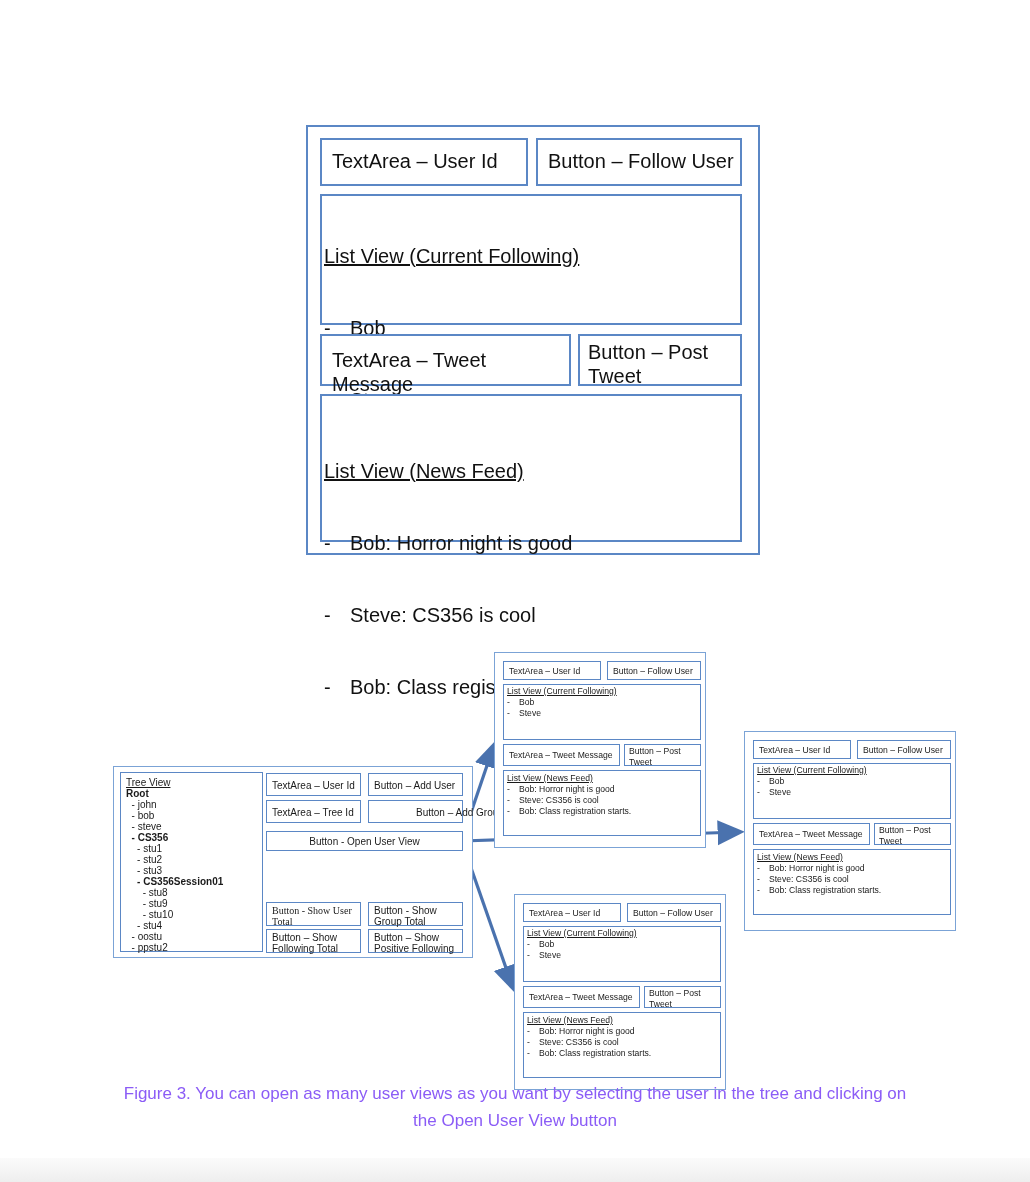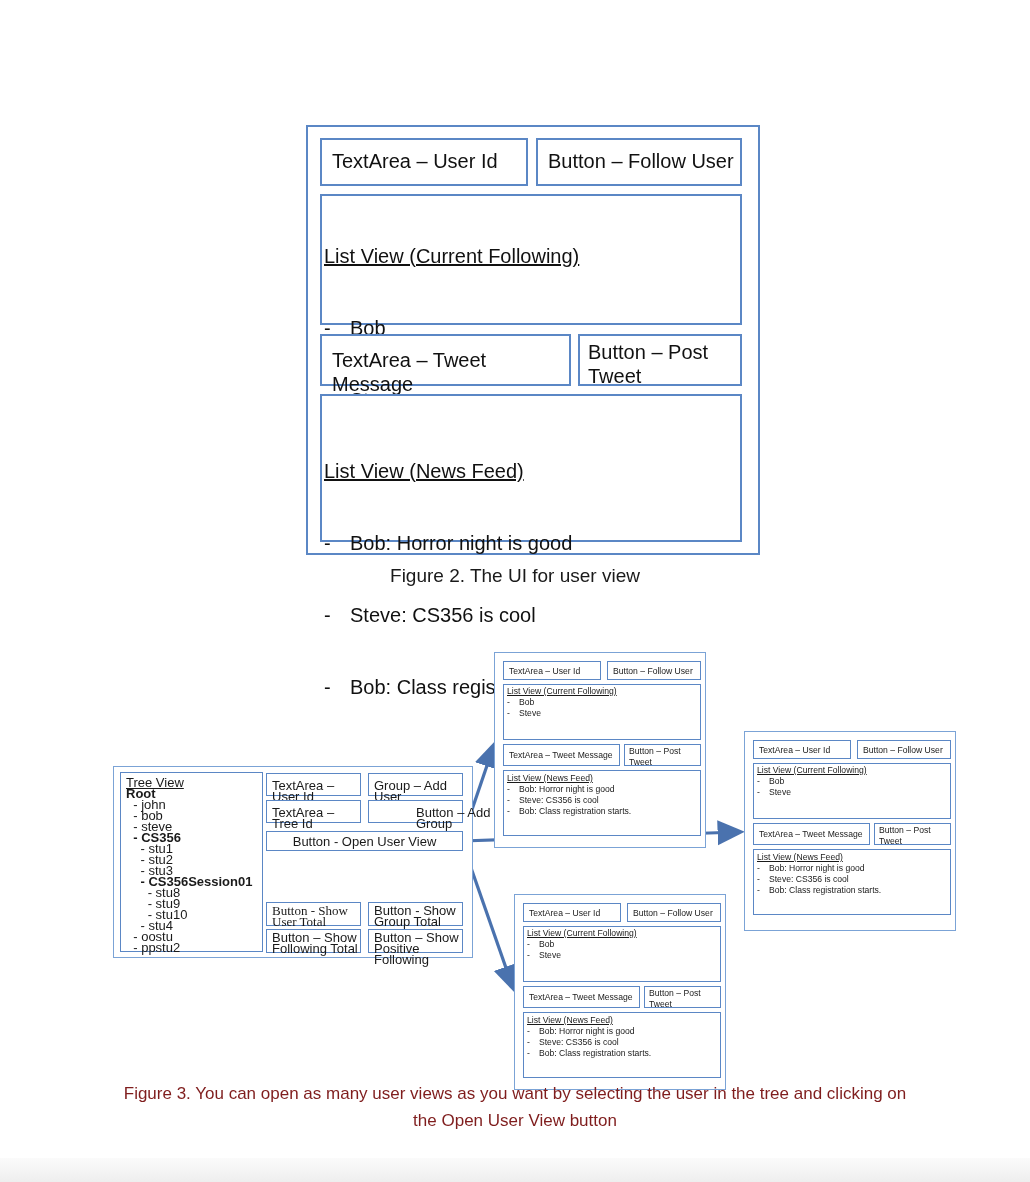--- a/index.html
+++ b/index.html
@@ -84,21 +84,21 @@
   #fig2-caption {
     position: absolute;
     left: 0; top: 565px; width: 1030px;
     text-align: center;
     font-size: 19px;
     color: #1a1a1a;
   }
 
   
   .s-text {
-    font-size: 13px;
+    font-size: 10px;
     line-height: 11px;
     color: #1a1a1a;
   }
   .s-box { border: 1px solid #5b87c5; }
   .s-outer { border: 1px solid #7ba3d6; }
   .s-underline { text-decoration: underline; }
   .s-dash { display: inline-block; width: 12px; }
 
   
   #admin-outer  { left: 113px; top: 766px; width: 360px; height: 192px; }
@@ -140,21 +140,21 @@
   .t-tweetmsg  { left: 14px;  top: 97px;  width: 112px; }
   .t-posttweet { left: 134px; top: 93px;  width: 72px; }
   .t-newsfeed  { left: 12px;  top: 120px; width: 190px; }
 
   #fig3-caption {
     position: absolute;
     left: 110px; top: 1080px; width: 810px;
     text-align: center;
     font-size: 17px;
     line-height: 27px;
-    color: #7f1d1d;
+    color: #8b5cf6;
   }
 
   #arrows {
     position: absolute;
     left: 0; top: 0; width: 1030px; height: 1182px;
     pointer-events: none;
   }
 </style>
 </head>
 <body>
@@ -183,21 +183,20 @@
   <div class="lbl f2text" id="f2-posttweet-t">Button – Post Tweet</div>
 
   <div class="bx f2box" id="f2-newsfeed"></div>
   <div class="lbl f2text" id="f2-newsfeed-t">
     <span class="f2-list-line f2-underline">List View (News Feed)</span>
     <span class="f2-list-line"><span class="f2-dash">-</span><span>Bob: Horror night is good</span></span>
     <span class="f2-list-line"><span class="f2-dash">-</span><span>Steve: CS356 is cool</span></span>
     <span class="f2-list-line"><span class="f2-dash">-</span><span>Bob: Class registration starts.</span></span>
   </div>
 
-  <div id="fig2-caption">Figure 2. The UI for user view</div>
 
   <svg id="arrows" viewBox="0 0 1030 1182">
     <defs>
       <marker id="ah" markerWidth="9" markerHeight="9" refX="7" refY="4.5" orient="auto">
         <path d="M0,0.6 L8.5,4.5 L0,8.4 z" fill="#4a72ae"></path>
       </marker>
     </defs>
     <line x1="462" y1="839" x2="494" y2="745" stroke="#4a72ae" stroke-width="3.2" marker-end="url(#ah)"></line>
     <line x1="462" y1="841" x2="740" y2="832" stroke="#4a72ae" stroke-width="3.2" marker-end="url(#ah)"></line>
     <line x1="462" y1="842" x2="513" y2="988" stroke="#4a72ae" stroke-width="3.2" marker-end="url(#ah)"></line>
@@ -209,21 +208,21 @@
     <div class="s-text" style="padding:4px 5px;">
       <span class="tree-line s-underline">Tree View</span>
       <span id="tree-nodes"><span class="tree-line tree-bold">Root</span><span class="tree-line">  - john</span><span class="tree-line">  - bob</span><span class="tree-line">  - steve</span><span class="tree-line tree-bold">  - CS356</span><span class="tree-line">    - stu1</span><span class="tree-line">    - stu2</span><span class="tree-line">    - stu3</span><span class="tree-line tree-bold">    - CS356Session01</span><span class="tree-line">      - stu8</span><span class="tree-line">      - stu9</span><span class="tree-line">      - stu10</span><span class="tree-line">    - stu4</span><span class="tree-line">  - oostu</span><span class="tree-line">  - ppstu2</span></span>
     </div>
   </div>
 
   <div class="bx s-box" id="a-userid"></div>
   <div class="lbl s-text" style="left:272px;top:780px;width:88px;">TextArea – User Id</div>
 
   <div class="bx s-box" id="a-adduser"></div>
-  <div class="lbl s-text" style="left:374px;top:780px;width:88px;">Group – Add User</div>
+  <div class="lbl s-text" style="left:374px;top:780px;width:88px;">Button – Add User</div>
 
   <div class="bx s-box" id="a-groupid"></div>
   <div class="lbl s-text" style="left:272px;top:807px;width:88px;">TextArea – Tree Id</div>
 
   <div class="bx s-box" id="a-addgroup"></div>
   <div class="lbl s-text" style="left:374px;top:807px;width:88px;margin-left:42px;">Button – Add Group</div>
 
   <div class="bx s-box" id="a-openuser"></div>
   <div class="lbl s-text" style="left:272px;top:836px;width:185px;text-align:center;">Button - Open User View</div>
 

